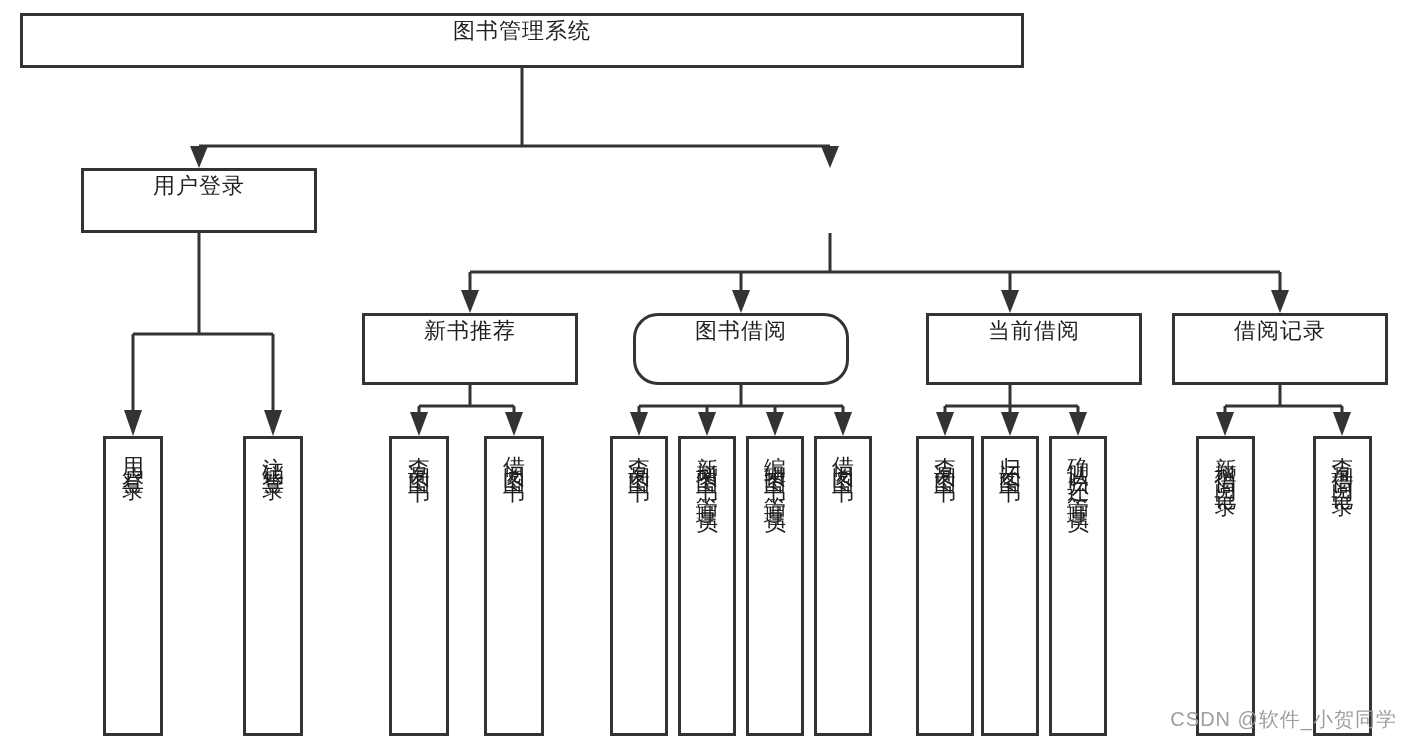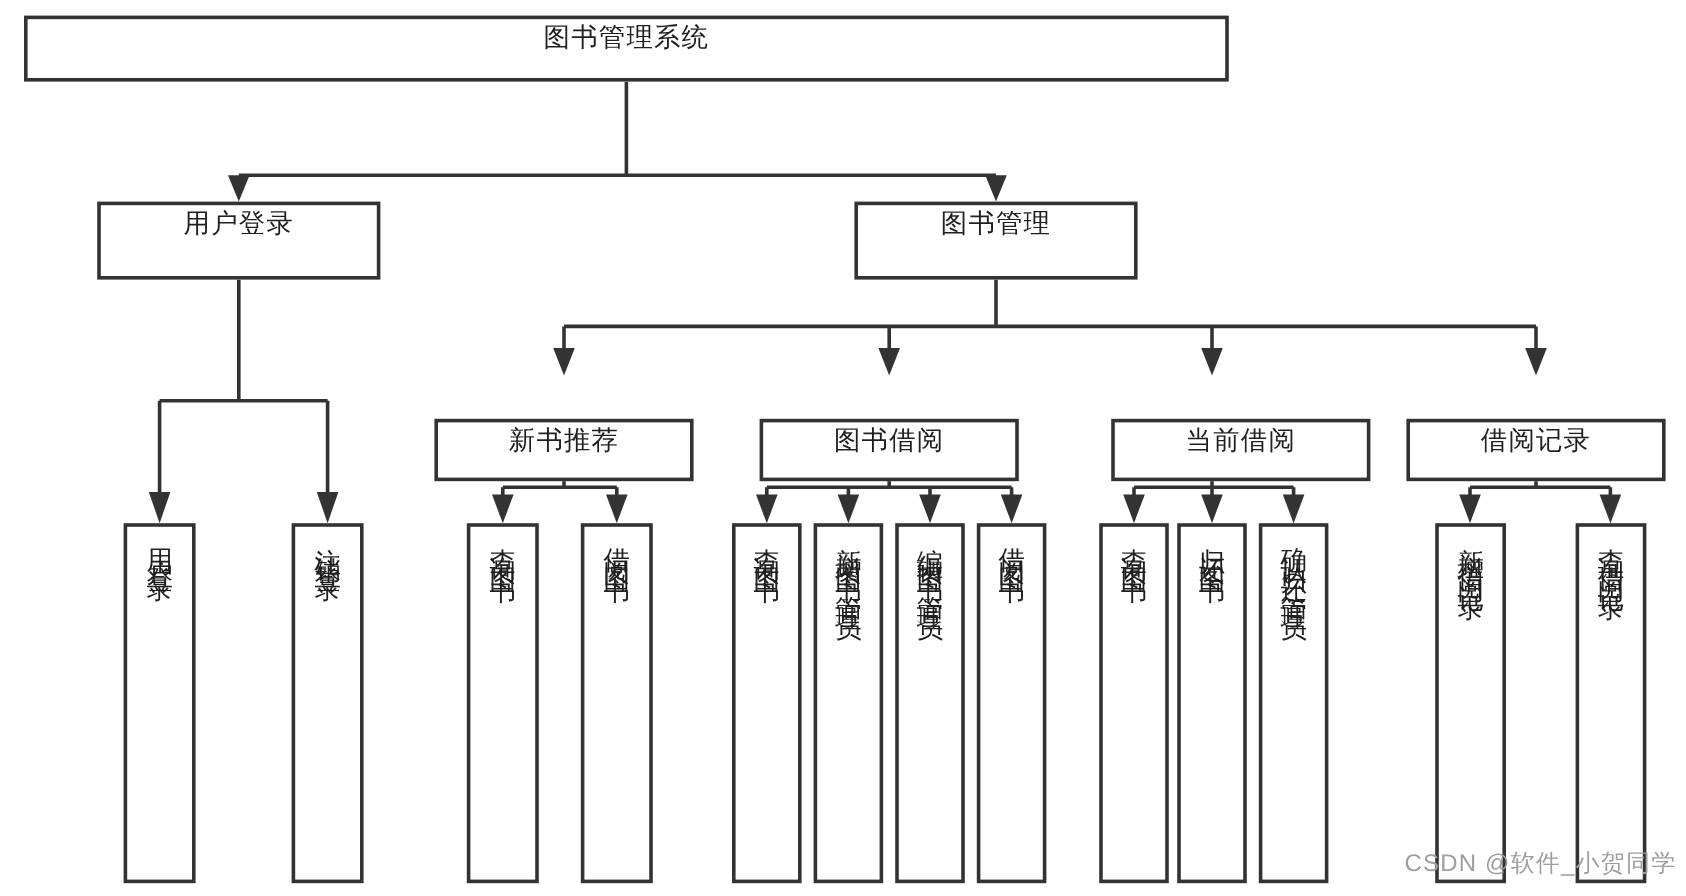--- a/index.html
+++ b/index.html
@@ -20,21 +20,21 @@
   .hlabel{font-size:22px;letter-spacing:1px;white-space:nowrap;}
   .vtext{
     writing-mode:vertical-lr;
     text-orientation:mixed;
     font-size:22px;letter-spacing:8px;line-height:1;
     color:#1f1f1f;
   }
   
   .root{left:20px;top:13px;width:1004px;height:55px;}
   .lvl2{top:168px;height:65px;width:236px;}
-  .lvl3{top:313px;height:52px;width:216px;margin-top:36px;}
+  .lvl3{top:313px;height:72px;width:216px;}
   .leaf{top:436px;height:300px;}
   .watermark{
     position:absolute;right:8px;bottom:14px;z-index:2;
     font-size:20px;letter-spacing:1px;color:#9e9e9e;white-space:nowrap;
   }
 </style>
 </head>
 <body>
 
 <div class="canvas">
@@ -72,28 +72,25 @@
     </g>
   </svg>
 
   <div class="box root">
     <span class="hlabel">图书管理系统</span>
   </div>
 
   <div class="box lvl2" style="left:81px;">
     <span class="hlabel">用户登录</span>
   </div>
-  <div class="box lvl2" style="left:712px;">
-    <span class="hlabel">图书管理</span>
-  </div>
 
   <div class="box lvl3" style="left:362px;">
     <span class="hlabel">新书推荐</span>
   </div>
-  <div class="box lvl3" style="left:633px;">
+  <div class="box lvl3" style="left:633px;border-radius:25px;">
     <span class="hlabel">图书借阅</span>
   </div>
   <div class="box lvl3" style="left:926px;">
     <span class="hlabel">当前借阅</span>
   </div>
   <div class="box lvl3" style="left:1172px;">
     <span class="hlabel">借阅记录</span>
   </div>
 
   <div class="box leaf" style="left:103px;width:60px;">

